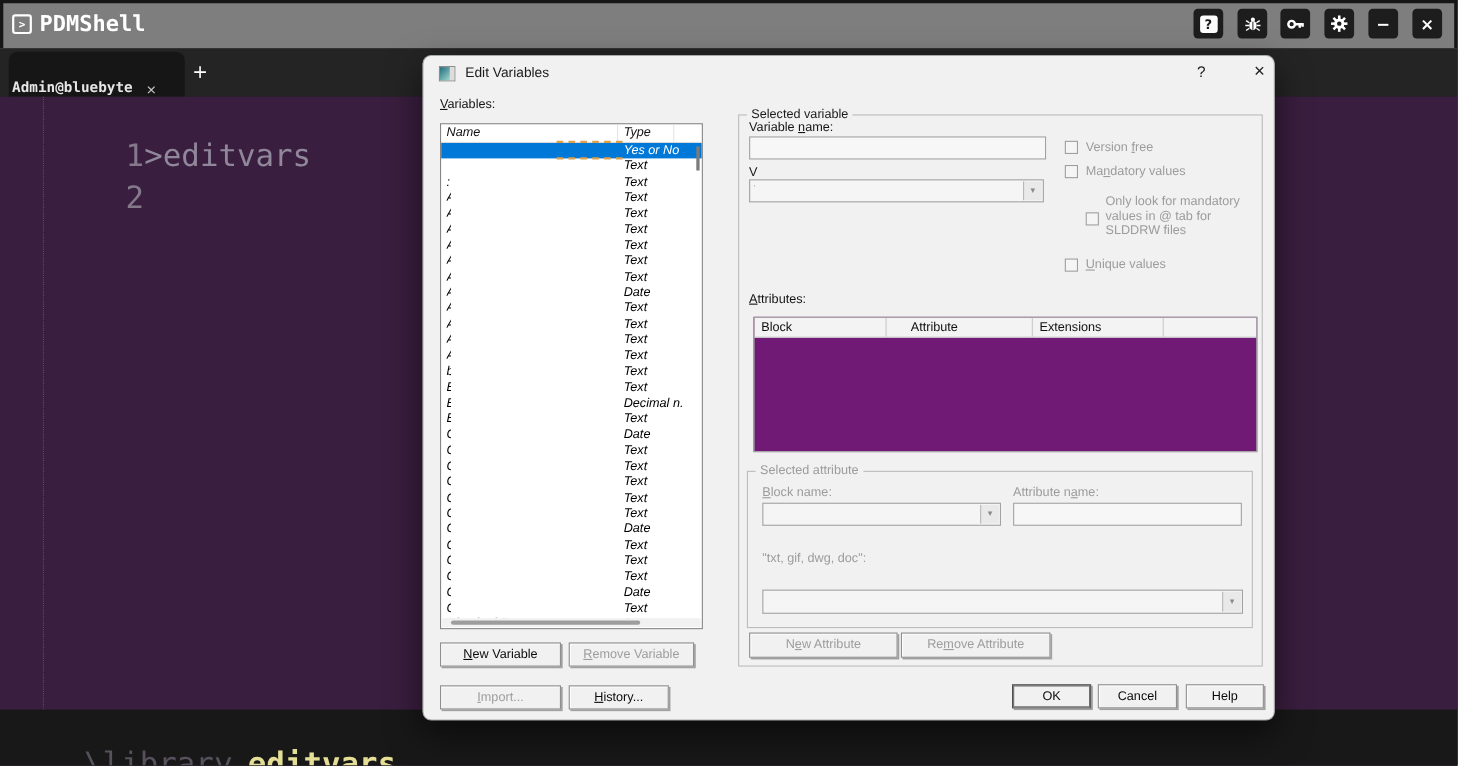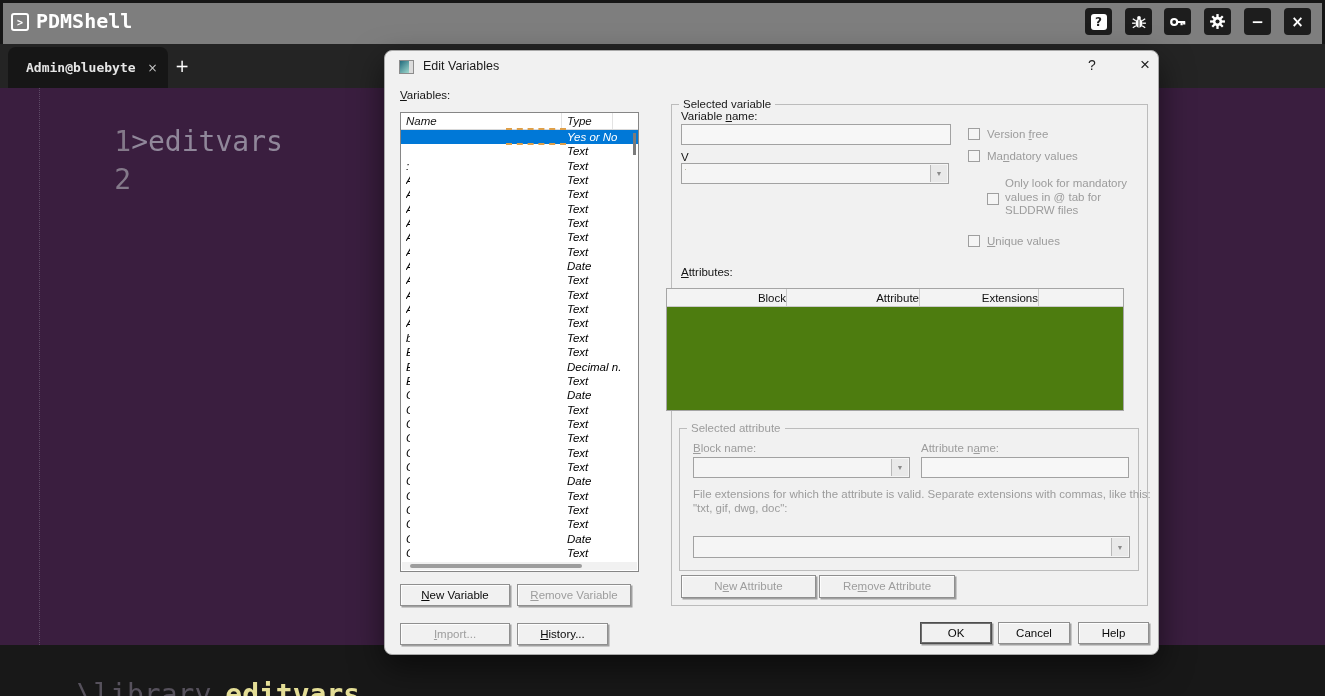--- a/index.html
+++ b/index.html
@@ -15,21 +15,21 @@
   .build-date{position:absolute;right:247px;top:9px;height:28px;line-height:28px;background:#262626;color:#ececec;
     font:11.5px "DejaVu Sans Mono",monospace;padding:0 9px;border-radius:2px;}
   .tb-btn{position:absolute;top:8px;width:27px;height:27px;background:#1d1d1d;border-radius:4px;color:#fff;
     display:flex;align-items:center;justify-content:center;font:600 15px "DejaVu Sans",sans-serif;cursor:default;}
   .help-chip{width:16px;height:16px;background:#fff;border-radius:3px;color:#1d1d1d;font:bold 12px "DejaVu Sans",sans-serif;
     display:flex;align-items:center;justify-content:center;}
 
   
   .tabbar{position:absolute;left:0;top:44px;width:1325px;height:44px;background:#242424;}
   .tab{position:absolute;left:8px;top:3px;width:160px;height:41px;background:#161616;border-radius:8px 8px 0 0;
-    color:#e6e6e6;font:600 13px "DejaVu Sans Mono",monospace;display:flex;align-items:center;padding-left:18px;}
+    color:#e6e6e6;font:600 13px "DejaVu Sans Mono",monospace;display:flex;align-items:flex-end;padding-left:3px;}
   .tab-close{margin-left:12px;color:#c7c7c7;font:12px "DejaVu Sans",sans-serif;}
   .new-tab{position:absolute;left:170px;top:10px;width:24px;height:24px;color:#fff;font:17px "DejaVu Sans",sans-serif;
     display:flex;align-items:center;justify-content:center;}
 
   
   .terminal{position:absolute;left:0;top:88px;width:1325px;height:557px;background:var(--terminal-bg,#3a1e3f);padding-top:4px;}
   .gutter-line{position:absolute;left:39px;top:0;bottom:0;border-left:1px dotted #5e4a66;}
   .tline{height:38px;line-height:38px;font:28px "DejaVu Sans Mono",monospace;white-space:pre;}
   .lnum{display:inline-block;width:26px;padding-left:13px;color:#84798a;}
   .ltext{margin-left:4px;color:#90879a;}
@@ -84,21 +84,21 @@
   .group-label{position:absolute;font-size:11.5px;background:#f1f1f1;padding:0 4px;white-space:nowrap;}
   .winput{position:absolute;background:#f7f7f7;border:1px solid #a2a2a2;}
   .combo{position:absolute;background:#f5f5f5;border:1px solid #a2a2a2;}
   .combo .arrow{position:absolute;right:1px;top:1px;bottom:1px;width:17px;background:#e9e9e9;border-left:1px solid #b8b8b8;
     color:#8a8a8a;font-size:7px;display:flex;align-items:center;justify-content:center;}
   .combo .val{display:inline-block;width:4px;overflow:hidden;font-size:11.5px;color:#7c7c46;padding-left:3px;line-height:19px;}
   .cbox{position:absolute;width:12px;height:12px;border:1px solid #9f9f9f;background:#f5f5f5;}
   .mline{line-height:13.5px;white-space:normal;width:128px;}
 
   
-  .attr-table{position:absolute;left:281px;top:237px;width:458px;height:123px;background:#4d7c0f;border:1px solid #a5a5a5;text-align:right;}
+  .attr-table{position:absolute;left:300px;top:237px;width:458px;height:123px;background:#701a75;border:1px solid #a5a5a5;}
   .attr-head{display:flex;height:18px;background:#f3f3f3;border-bottom:1px solid #c9c9c9;font-size:11.5px;color:#111;}
   .attr-head>div{border-right:1px solid #c9c9c9;padding:3px 0 0 6px;}
   .ac1{width:120px;} .ac2{width:117px;margin-left:16px;} .ac3{width:119px;} .ac4{flex:1;border-right:none !important;}
 </style>
 </head>
 <body>
 
 <div class="screen">
 
   <div class="titlebar">
@@ -371,21 +371,20 @@
     <span class="group-label" style="left:302px;top:371px;color:#9c9c9c">Selected attribute</span>
 
     <span class="glab" style="left:308px;top:391px"><u>B</u>lock name:</span>
     <div class="combo" style="left:308px;top:406px;width:217px;height:21px">
       <span class="arrow">▼</span>
     </div>
 
     <span class="glab" style="left:536px;top:391px">Attribute n<u>a</u>me:</span>
     <div class="winput" style="left:536px;top:406px;width:208px;height:21px"></div>
 
-    <span class="glab" style="left:308px;top:437px">File extensions for which the attribute is valid. Separate extensions with commas, like this:</span>
     <span class="glab" style="left:308px;top:451px">"txt, gif, dwg, doc":</span>
 
     <div class="combo" style="left:308px;top:485px;width:437px;height:22px">
       <span class="arrow">▼</span>
     </div>
 
     <button class="wbtn disabled" style="left:296px;top:524px;width:135px;height:23px">N<u>e</u>w Attribute</button>
     <button class="wbtn disabled" style="left:434px;top:524px;width:136px;height:23px">Re<u>m</u>ove Attribute</button>
 
     <button class="wbtn default" style="left:535px;top:571px;width:72px">OK</button>

